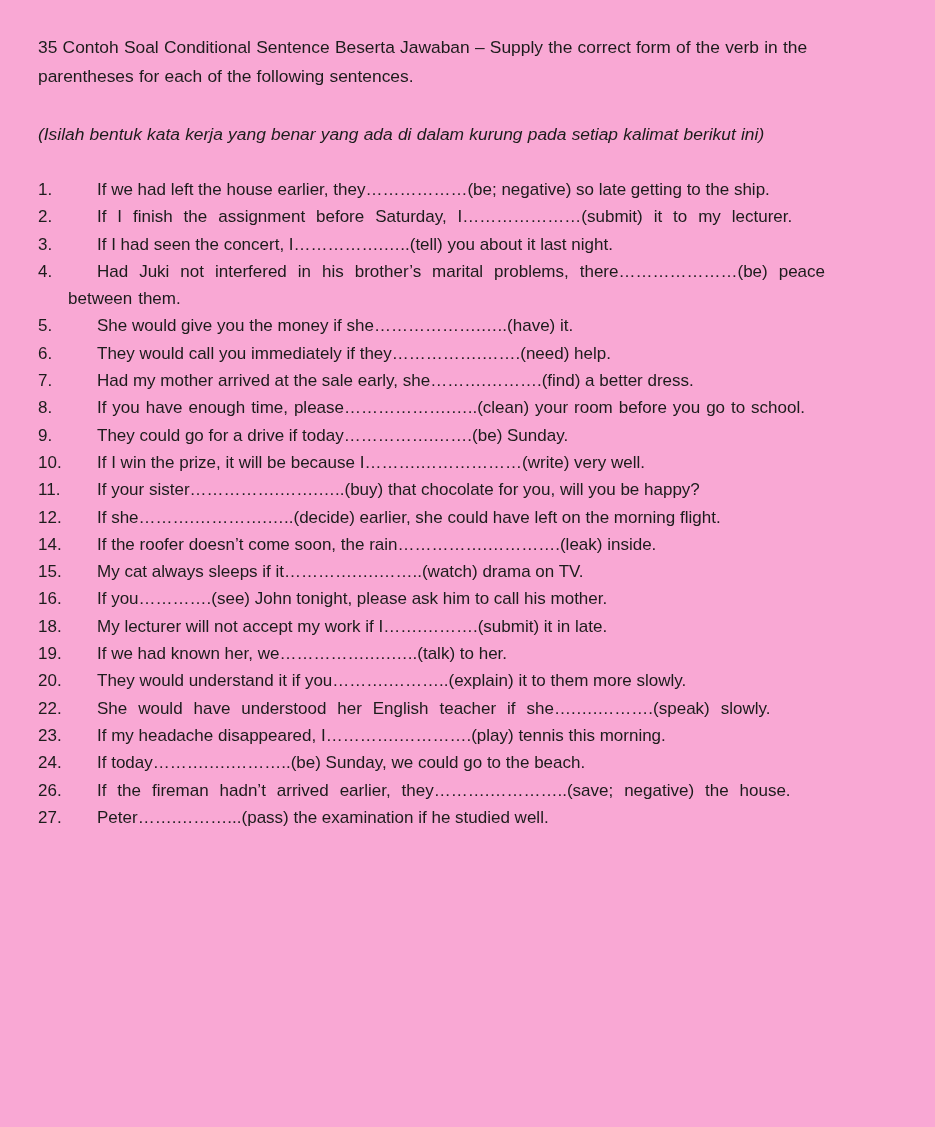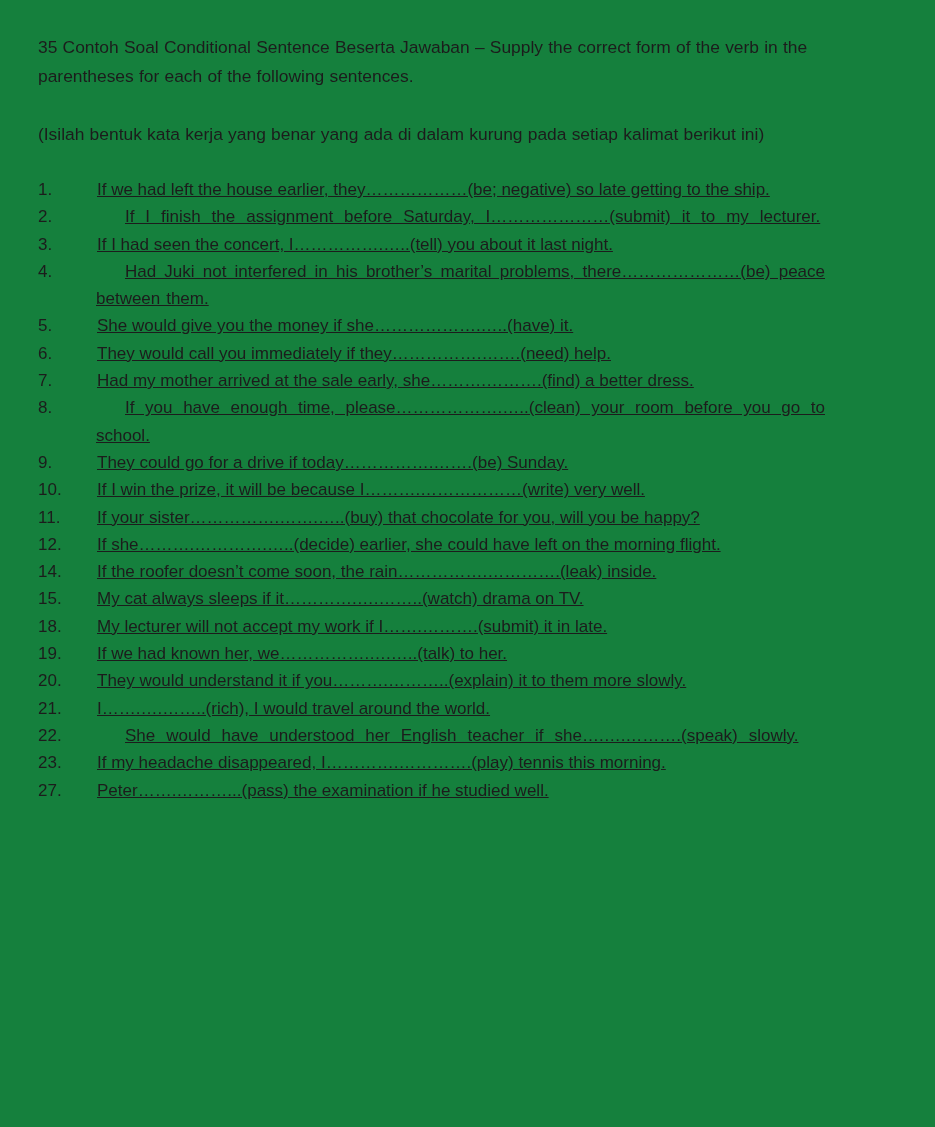--- a/index.html
+++ b/index.html
@@ -13,39 +13,40 @@
     overflow: hidden;
     font-family: "Liberation Sans", sans-serif;
     color: #1c1c1c;
     -webkit-font-smoothing: antialiased;
   }
 
   #page {
     position: relative;
     width: 935px;
     height: 1127px;
-    background: #15803d;
+    background: #f9a8d4;
     box-sizing: border-box;
     padding: 33px 110px 0 38px;
   }
 
   
   .intro {
     font-size: 17.4px;
     line-height: 29px;
     text-align: left;
     letter-spacing: 0.0px;
     word-spacing: 0.4px;
     margin: 0;
     max-width: 788px;
   }
   .intro.second {
     margin-top: 29px;
     text-align: justify;
     text-justify: inter-word;
+    font-style: italic;
   }
 
   
   .qlist {
     margin: 0;
     padding: 0;
     list-style: none;
     margin-top: 27px;
   }
   .qitem {
@@ -60,27 +61,25 @@
     position: absolute;
     left: 0px;
     top: 0;
     width: 28px;
     text-align: left;
     font-size: 17.0px;
   }
   .qitem .body {
     display: block;
     text-indent: 29px;        
-    text-decoration: underline;
   }
   
   .qitem.just .body {
     text-align: justify;
     text-justify: inter-word;
-    margin-left: 28px;
   }
   .qitem.just.soft .body {
     word-spacing: 1.2px;
   }
   .qitem.just.hard .body {
     word-spacing: 6.2px;
   }
 </style>
 </head>
 <body>
@@ -142,42 +141,50 @@
       </li>
       <li class="qitem">
         <span class="num">14.</span>
         <span class="body">If the roofer doesn’t come soon, the rain…………….………….(leak) inside.</span>
       </li>
       <li class="qitem">
         <span class="num">15.</span>
         <span class="body">My cat always sleeps if it………….….……..(watch) drama on TV.</span>
       </li>
       <li class="qitem">
+        <span class="num">16.</span>
+        <span class="body">If you………….(see) John tonight, please ask him to call his mother.</span>
+      </li>
+      <li class="qitem">
         <span class="num">18.</span>
         <span class="body">My lecturer will not accept my work if I…….……….(submit) it in late.</span>
       </li>
       <li class="qitem">
         <span class="num">19.</span>
         <span class="body">If we had known her, we…………….….…..(talk) to her.</span>
       </li>
       <li class="qitem">
         <span class="num">20.</span>
         <span class="body">They would understand it if you……….………..(explain) it to them more slowly.</span>
       </li>
-      <li class="qitem">
-        <span class="num">21.</span>
-        <span class="body">I…….….……..(rich), I would travel around the world.</span>
-      </li>
       <li class="qitem just hard">
         <span class="num">22.</span>
         <span class="body">She would have understood her English teacher if she….….……….(speak) slowly.</span>
       </li>
       <li class="qitem">
         <span class="num">23.</span>
         <span class="body">If my headache disappeared, I………….………….(play) tennis this morning.</span>
+      </li>
+      <li class="qitem">
+        <span class="num">24.</span>
+        <span class="body">If today……….….………..(be) Sunday, we could go to the beach.</span>
+      </li>
+      <li class="qitem just hard">
+        <span class="num">26.</span>
+        <span class="body">If the fireman hadn’t arrived earlier, they……….…………..(save; negative) the house.</span>
       </li>
       <li class="qitem">
         <span class="num">27.</span>
         <span class="body">Peter…….………...(pass) the examination if he studied well.</span>
       </li>
     </ol>
 
 </div>
 
 </body></html>

